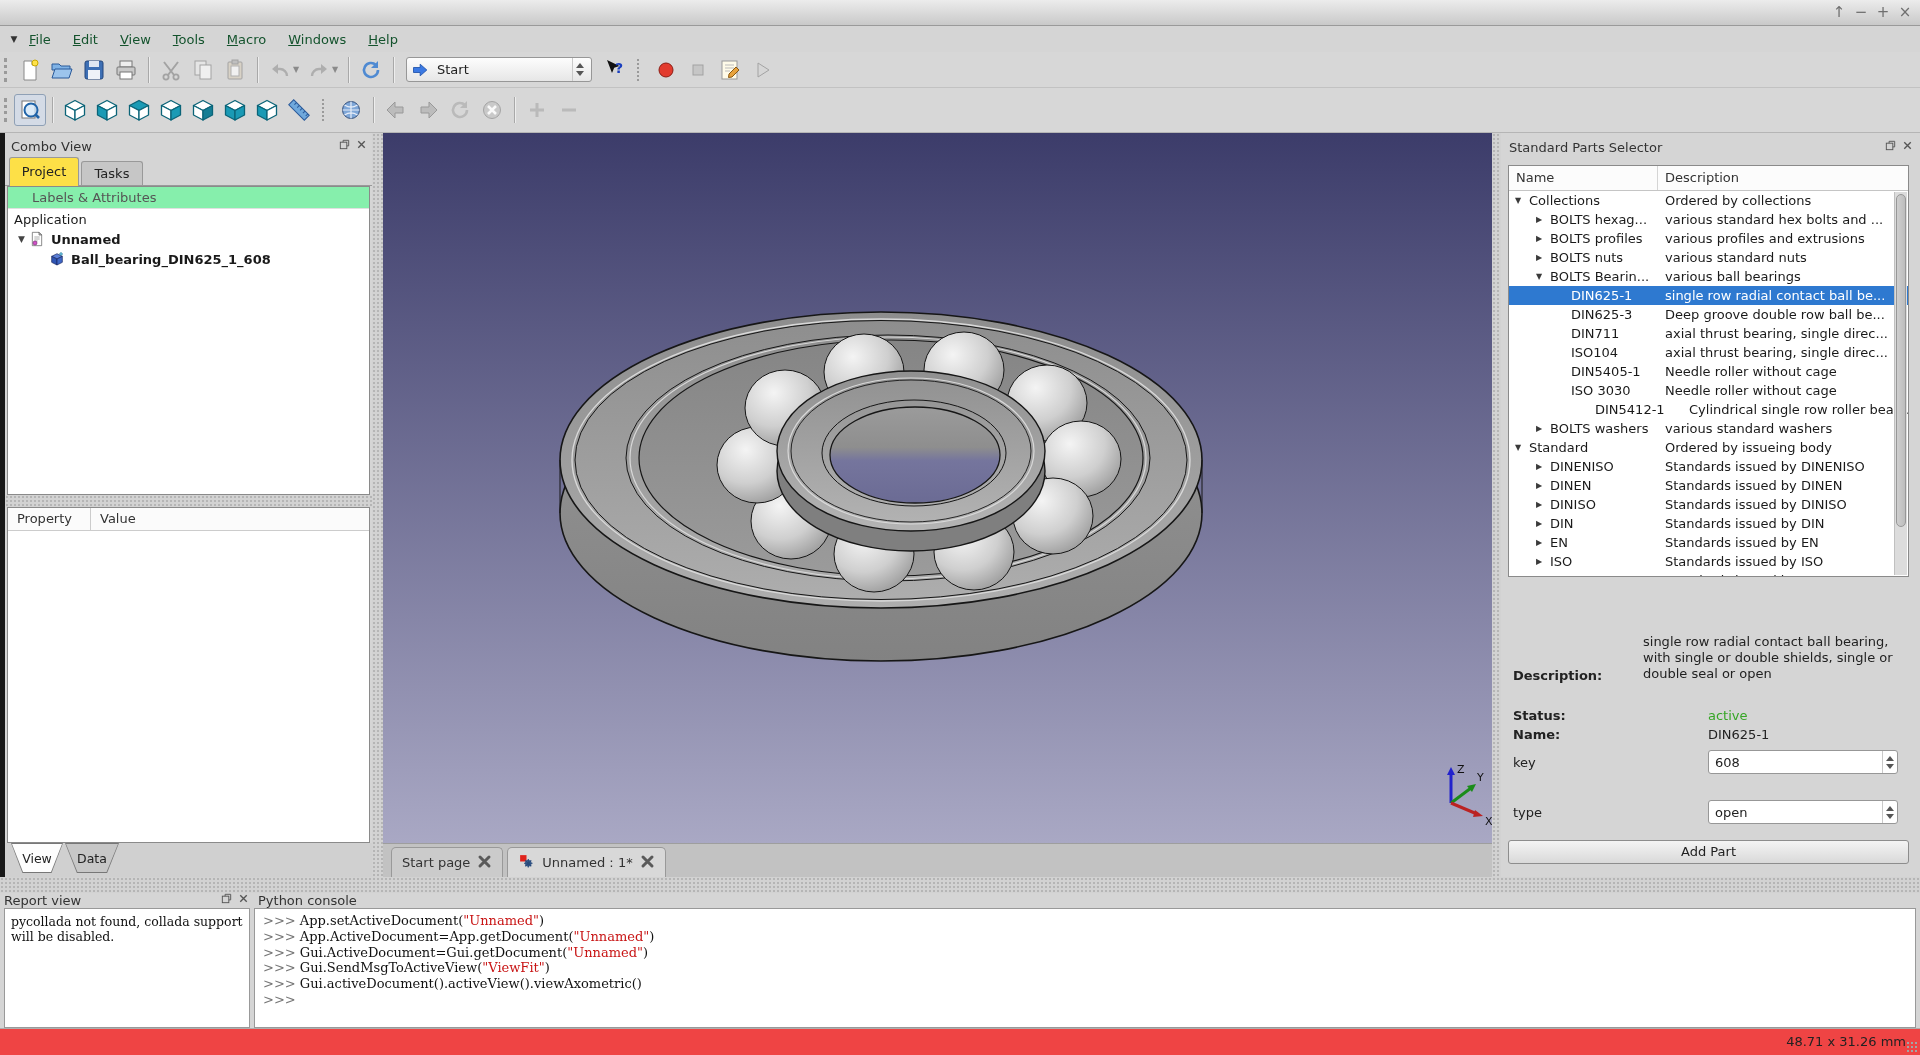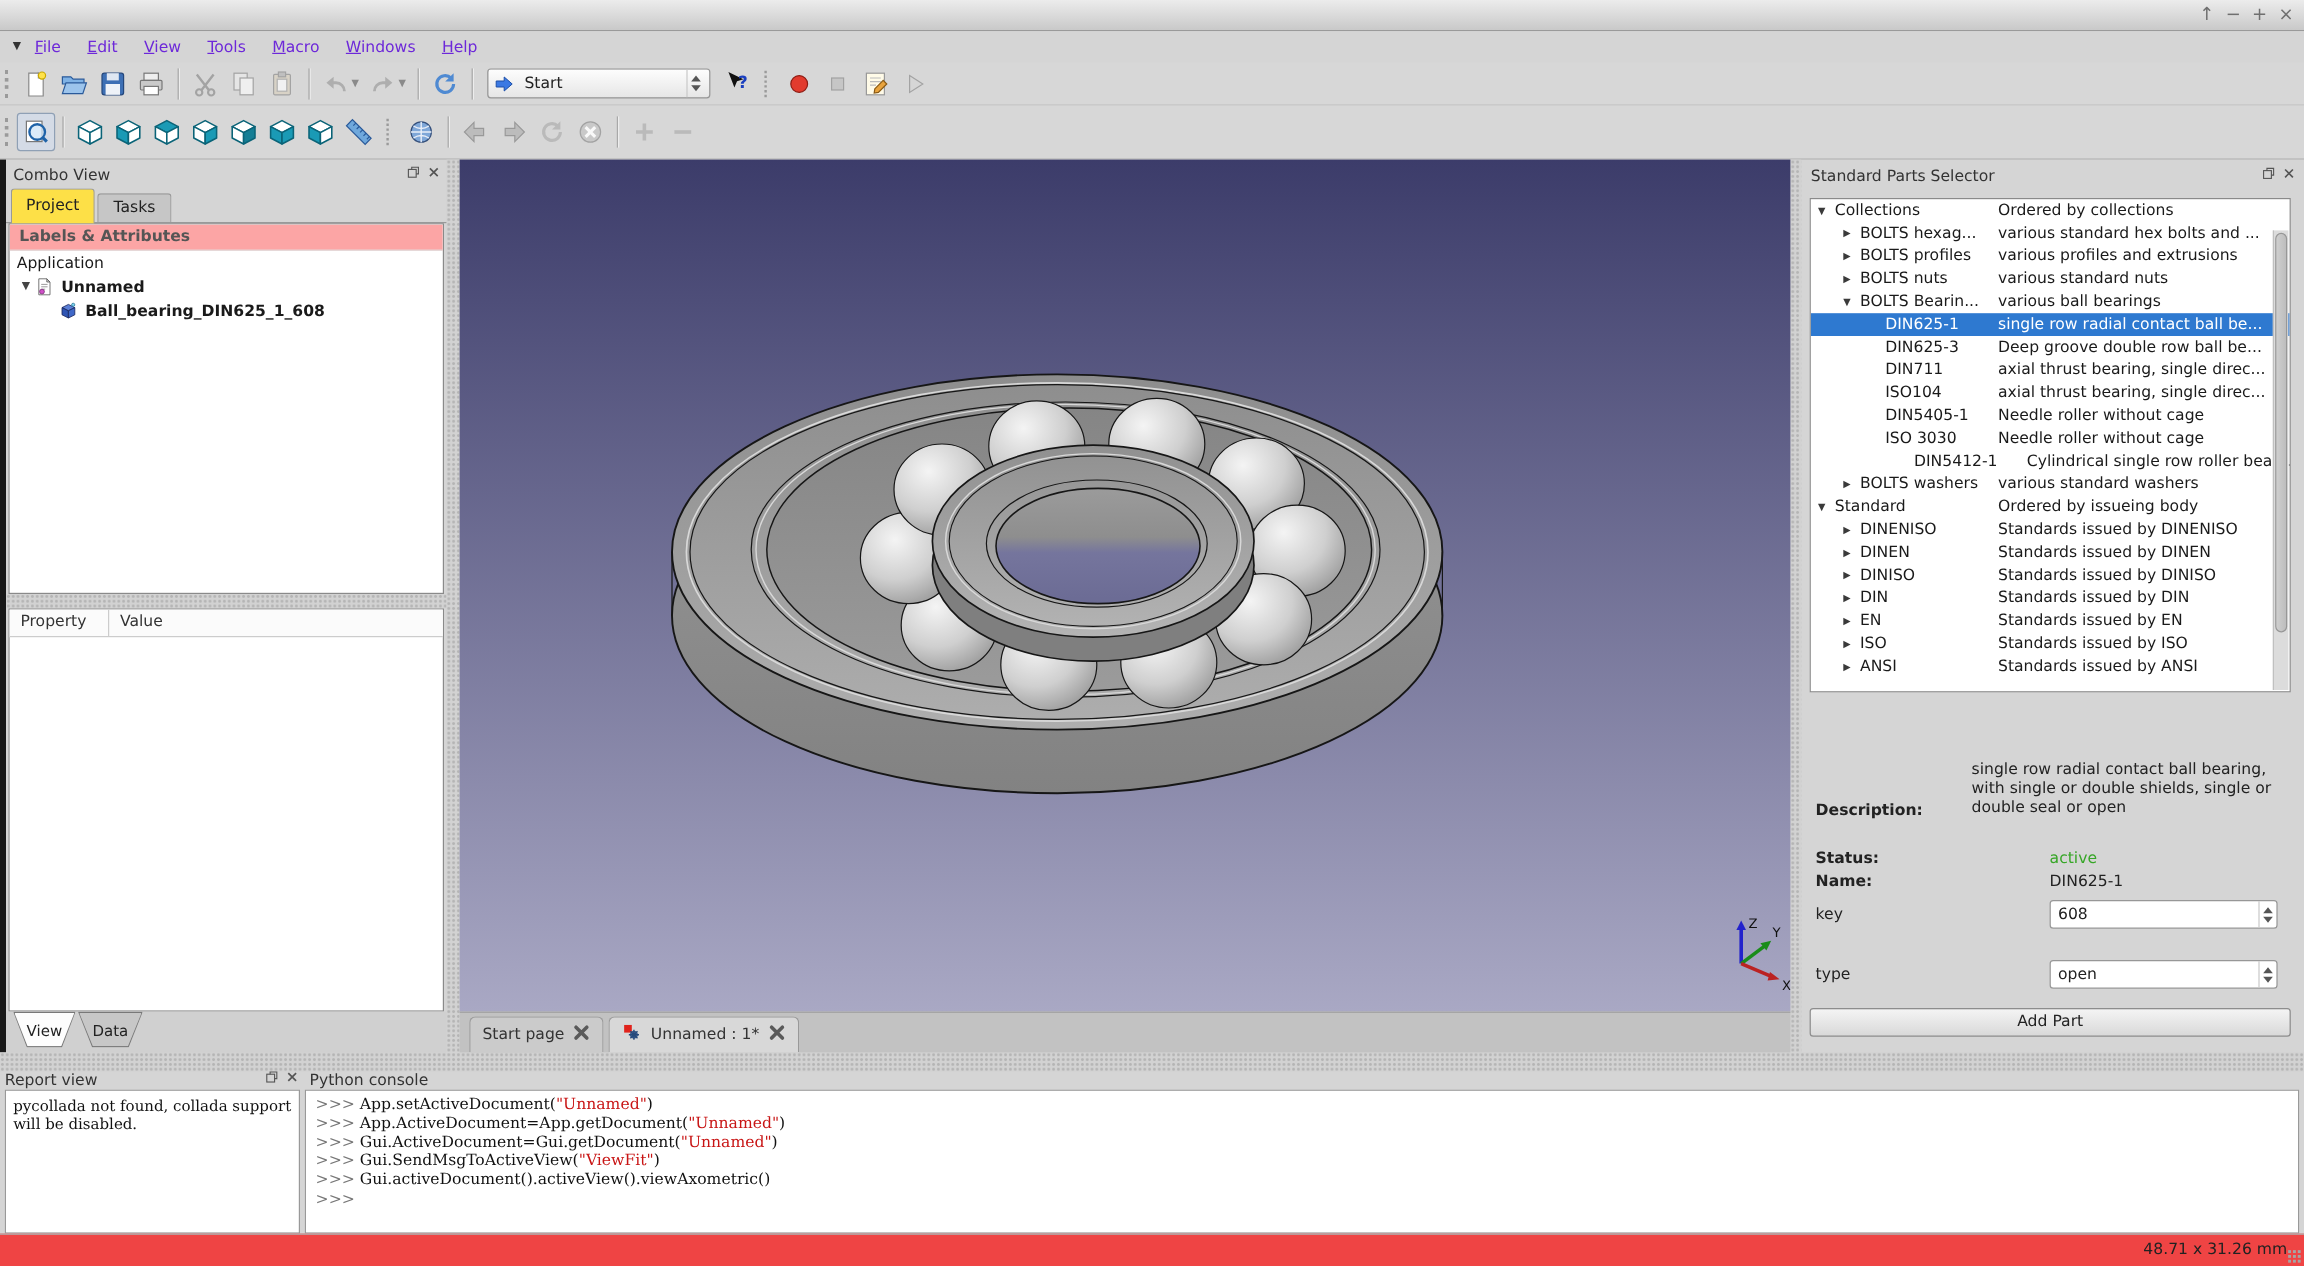--- a/index.html
+++ b/index.html
@@ -15,21 +15,21 @@
   #titlebar { left:0; top:0; width:1920px; height:26px;
     background:linear-gradient(#ececec,#c9c9c9); border-bottom:1px solid #9a9a9a; }
   #title-text { position:absolute; left:0; right:0; top:5px; text-align:center; color:#3a3a3a; }
   .winctl { position:absolute; top:2px; width:20px; height:20px; text-align:center;
     color:#6f6f6f; font-size:15px; line-height:20px; }
 
   
   #menubar { left:0; top:26px; width:1920px; height:26px; display:flex; align-items:center;
     background:#d5d5d5; }
   #menubar-collapse { width:18px; text-align:center; color:#333; font-size:9px; padding-left:10px; }
-  .menu-item { padding:3px 11px; color:#6d28d9; }
+  .menu-item { padding:3px 11px; color:#14532d; }
   .menu-item u { text-decoration:underline; }
 
   
   .toolbar { left:0; width:1920px; display:flex; align-items:center; background:#d7d7d7; }
   #toolbar-file { top:52px; height:36px; border-bottom:1px solid #c2c2c2; }
   #toolbar-view { top:88px; height:45px; border-bottom:1px solid #b5b5b5; }
   .tb-lead { width:10px; height:24px; border-left:3px dotted #9a9a9a; margin-left:4px; }
   .tb-btn { width:32px; height:32px; display:flex; align-items:center; justify-content:center; border-radius:3px; }
   .tb-btn svg { width:24px; height:24px; }
   .tb-btn.disabled svg { opacity:.85; }
@@ -61,22 +61,22 @@
   
   #combo-view { left:5px; top:133px; width:367px; height:710px; }
   #cv-title { position:absolute; left:6px; right:4px; top:3px; height:18px; }
   .cv-tab { position:absolute; text-align:center; border:1px solid #999; border-bottom:none;
     border-radius:3px 3px 0 0; color:#222; }
   #cv-tab-project { left:4px; top:24px; width:70px; height:29px; background:#fde047; line-height:27px; z-index:2; }
   #cv-tab-tasks { left:76px; top:28px; width:62px; height:25px; background:#c6c6c6; line-height:23px; }
   #cv-tabline { position:absolute; left:0; top:52px; width:100%; height:1px; background:#999; }
   #cv-tree { position:absolute; left:2px; top:53px; width:363px; height:309px; background:#fff;
     border:1px solid #8a8a8a; overflow:hidden; }
-  #cv-tree-header { height:22px; line-height:22px; padding-left:8px; color:#555;
-    background:#fca5a5; border-bottom:1px solid #e0e0e0;font-weight:bold; }
+  #cv-tree-header { height:22px; line-height:22px; padding-left:24px; color:#555;
+    background:#86efac; border-bottom:1px solid #e0e0e0; }
   .tree-row { height:20px; display:flex; align-items:center; }
   .tree-row .arrow { width:15px; text-align:center; font-size:9px; color:#444; }
   .tree-row .ticon { width:18px; height:16px; margin-right:4px; }
   .tree-row .ticon svg { width:16px; height:16px; }
   .tree-bold { font-weight:bold; }
   #cv-split { position:absolute; left:0px; top:362px; width:367px; height:12px; }
   #cv-props { position:absolute; left:2px; top:374px; width:363px; height:336px; background:#fff;
     border:1px solid #8a8a8a; }
   #cv-props-header { display:flex; height:23px; background:#fbfbfb; border-bottom:1px solid #ccc; }
   #cv-props-header div { line-height:22px; padding-left:9px; color:#333; }
@@ -585,20 +585,24 @@
         <span class="dock-btn"><svg viewBox="0 0 14 14">
               <rect x="2.5" y="4.5" width="7" height="7" fill="none" stroke="#555"></rect>
               <path d="M5.5 4.5v-2h6v6h-2" fill="none" stroke="#555"></path>
             </svg></span>
         <span class="dock-btn"><svg viewBox="0 0 14 14">
               <path d="M3.5 3.5l7 7M10.5 3.5l-7 7" stroke="#555" stroke-width="1.5"></path>
             </svg></span>
       </span>
     </div>
     <div id="sp-list">
+      <div id="sp-header">
+        <div>Name</div>
+        <div>Description</div>
+      </div>
       <div id="sp-rows">
           <div class="plist-row">
             <div class="ncell" style="padding-left: 6px;">
               <span class="arrow">▼</span>
               <span>Collections</span>
             </div>
             <div class="dcell">Ordered by collections</div>
           </div>
           <div class="plist-row">
             <div class="ncell" style="padding-left: 27px;">

